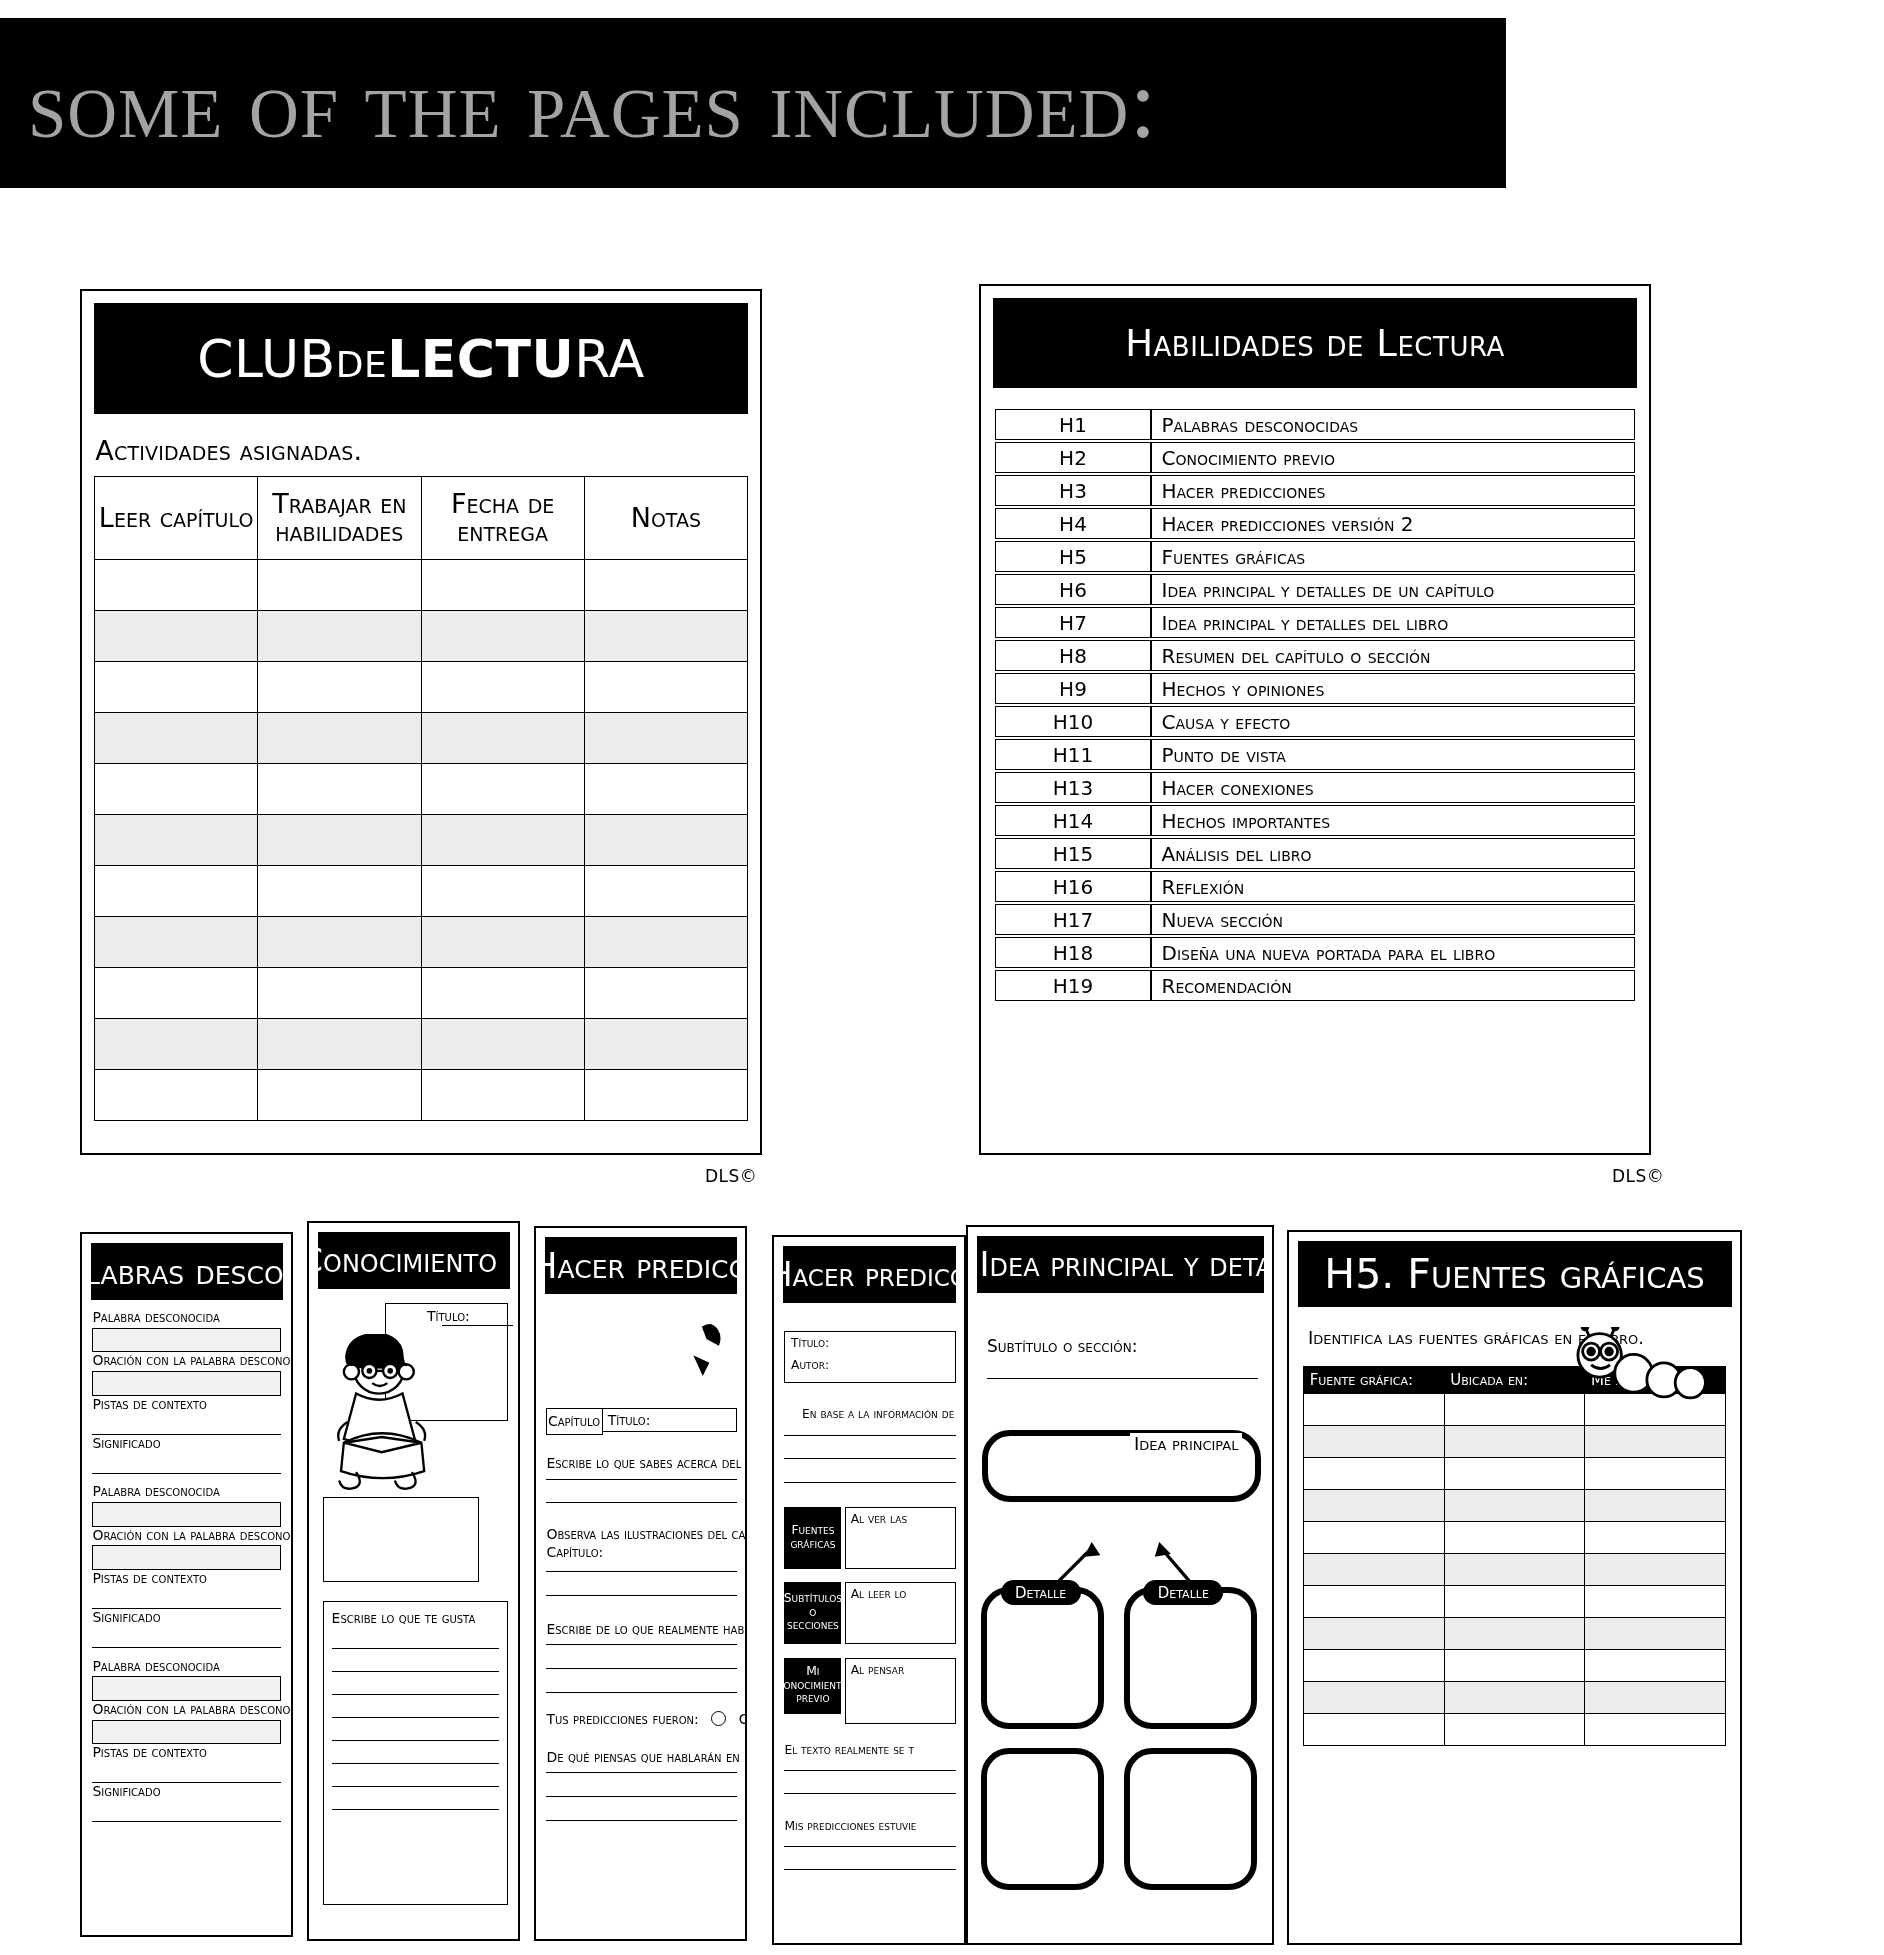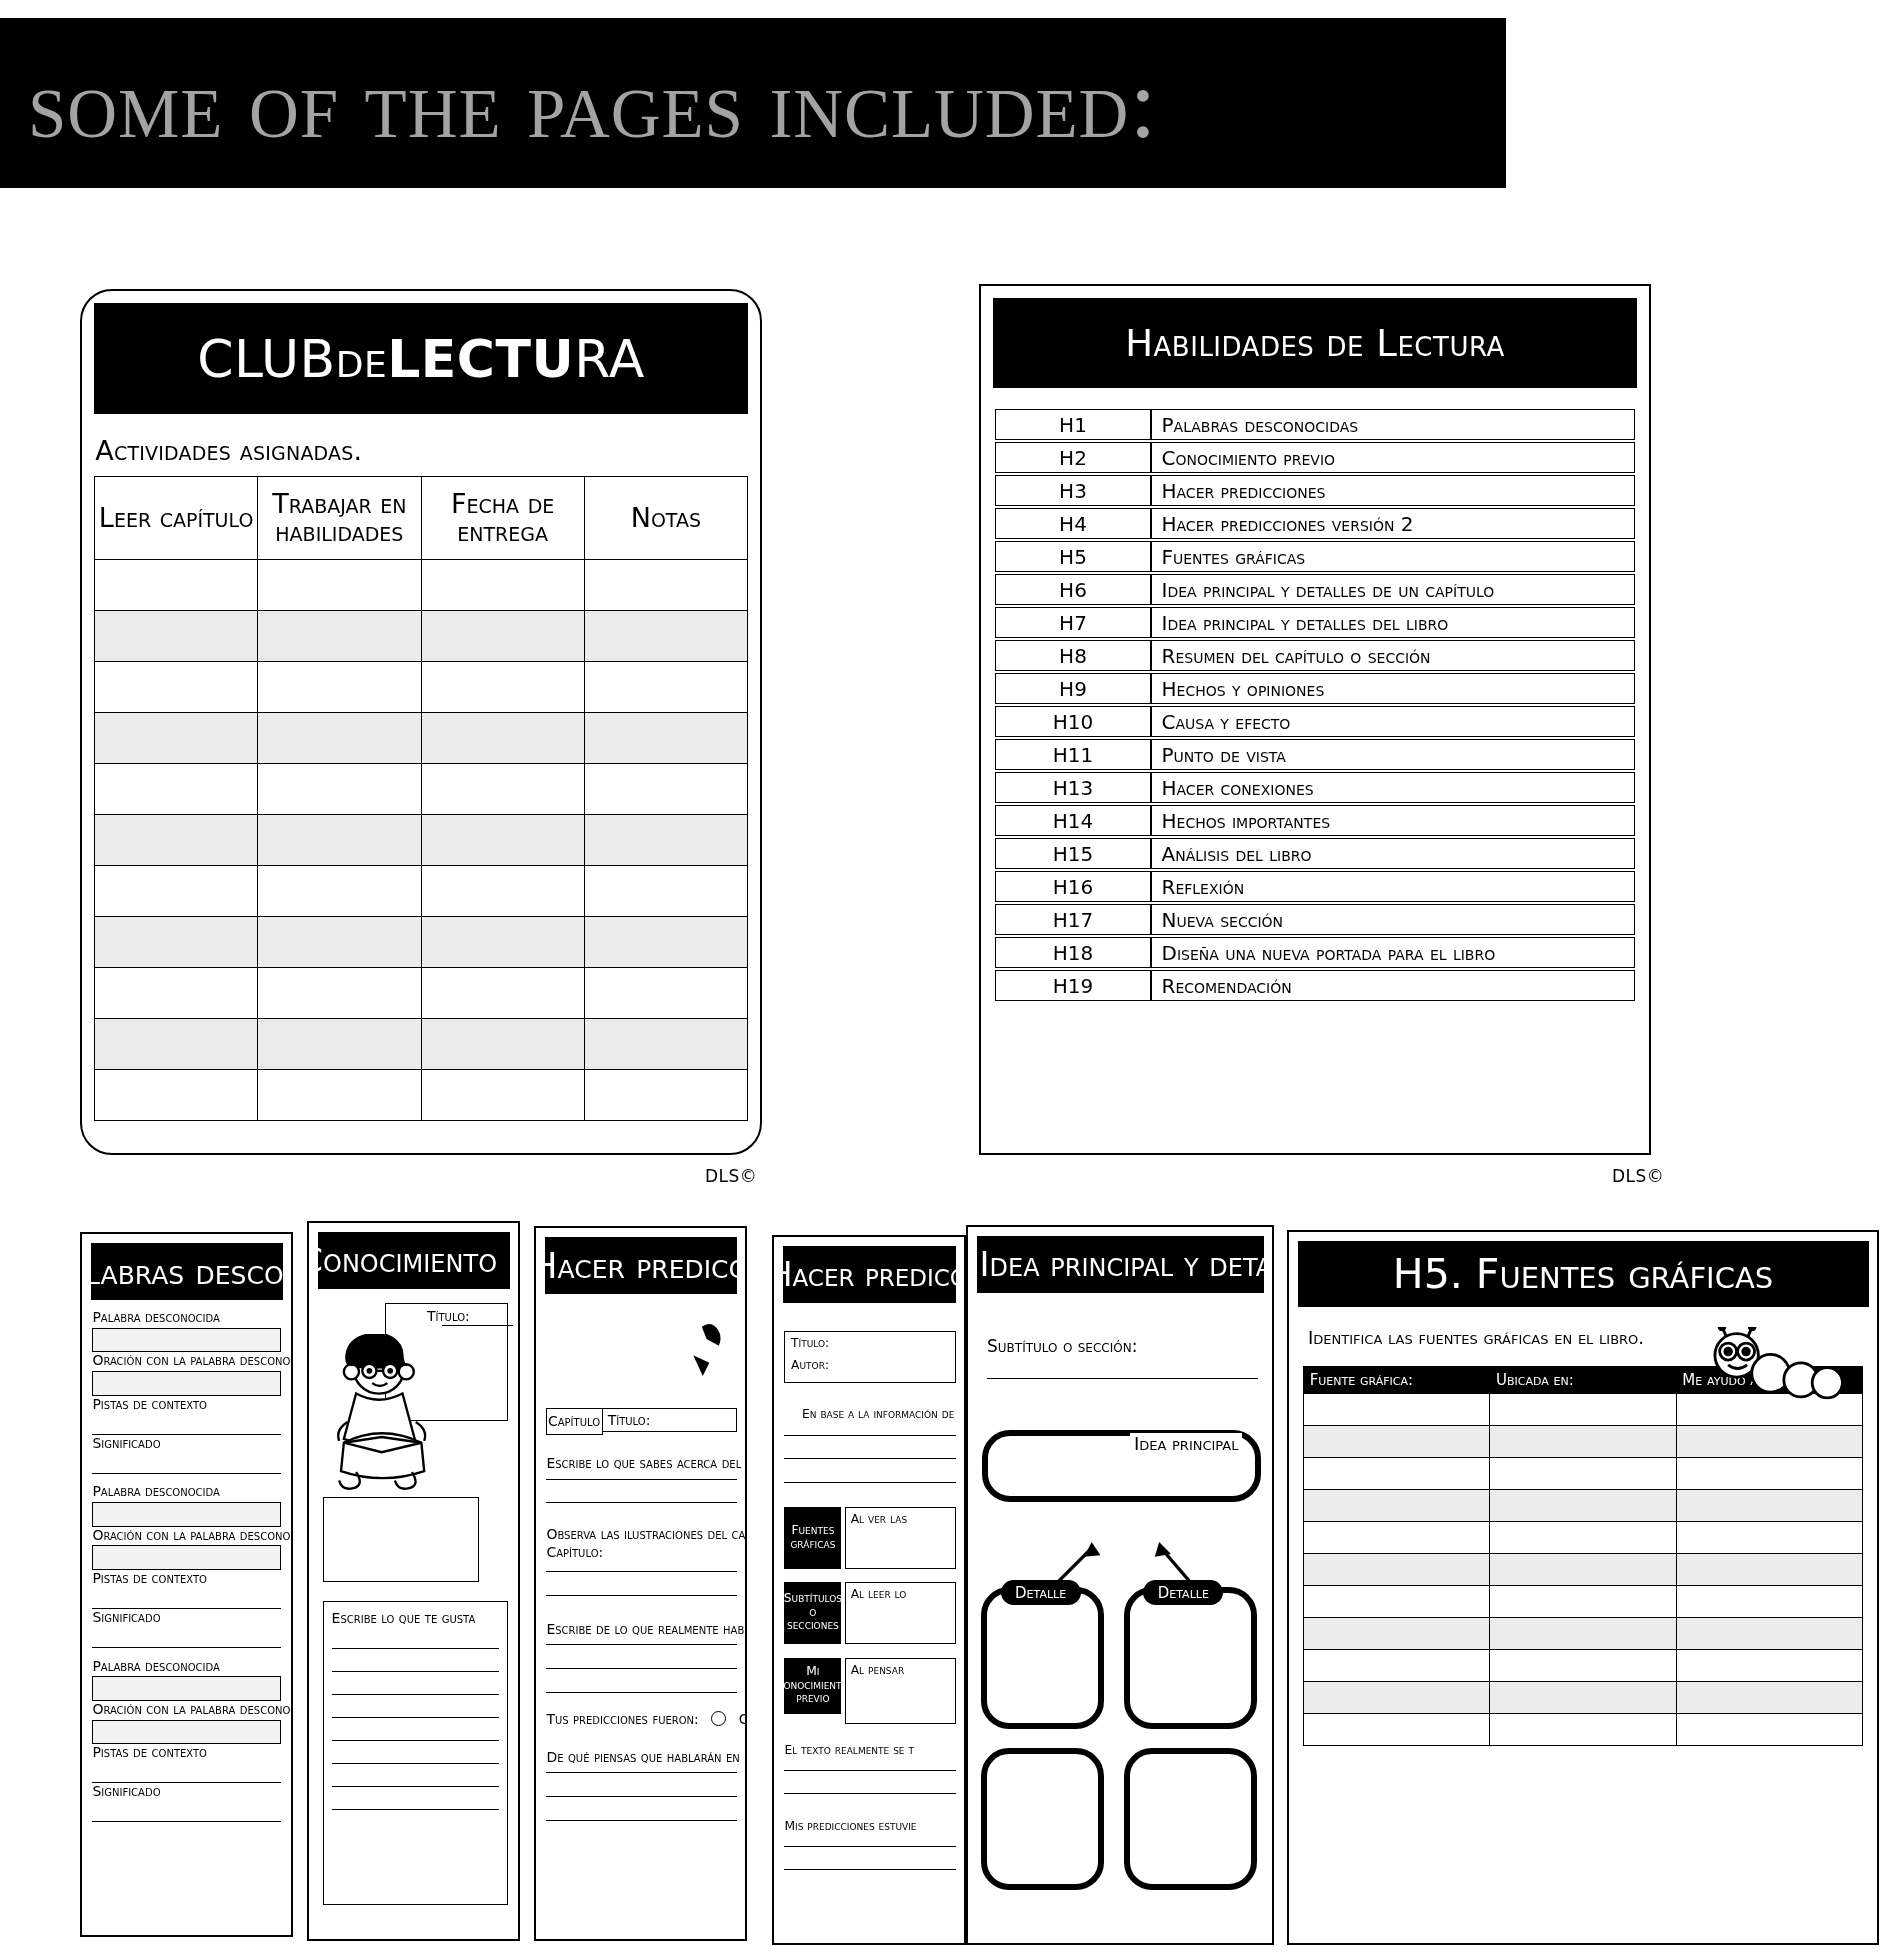--- a/index.html
+++ b/index.html
@@ -60,21 +60,20 @@
     font-variant: small-caps;
     white-space: nowrap;
   }
 
   
   #sheet-club {
     left: 80px;
     top: 289px;
     width: 682px;
     height: 866px;
-    border-radius: 32px;
   }
   #sheet-club .sheet-header {
     margin: 12px 12px 0 12px;
     height: 111px;
     font-size: 52px;
   }
   #sheet-club .hdr-part { letter-spacing: 0.5px; }
   #sheet-club .hdr-bold { font-weight: bold; }
   #club-subtitle {
     margin: 21px 0 10.4px 13.3px;
@@ -207,21 +206,21 @@
   
   #mini-h4 { left: 772px; top: 1235px; width: 194px; height: 710px; }
   #mini-h4 .mini-header { font-size: 33px; }
   #mini-h4 .lbl { font-size: 12.3px; }
 
   
   #mini-h6 { left: 966px; top: 1225px; width: 308px; height: 720px; }
   #mini-h6 .mini-header { font-size: 34px; }
 
   
-  #mini-h5 { left: 1287px; top: 1230px; width: 592px; height: 715px; }
+  #mini-h5 { left: 1287px; top: 1230px; width: 455px; height: 715px; }
   #mini-h5 .mini-header { height: 66px; font-size: 41px; }
   #h5-instr {
     margin: 20px 0 0 19px;
     font-family: "DejaVu Sans", sans-serif;
     font-variant: small-caps;
     font-size: 18px;
   }
   #h5-table {
     margin: 18px 14px 0 14px;
     border-collapse: collapse;

